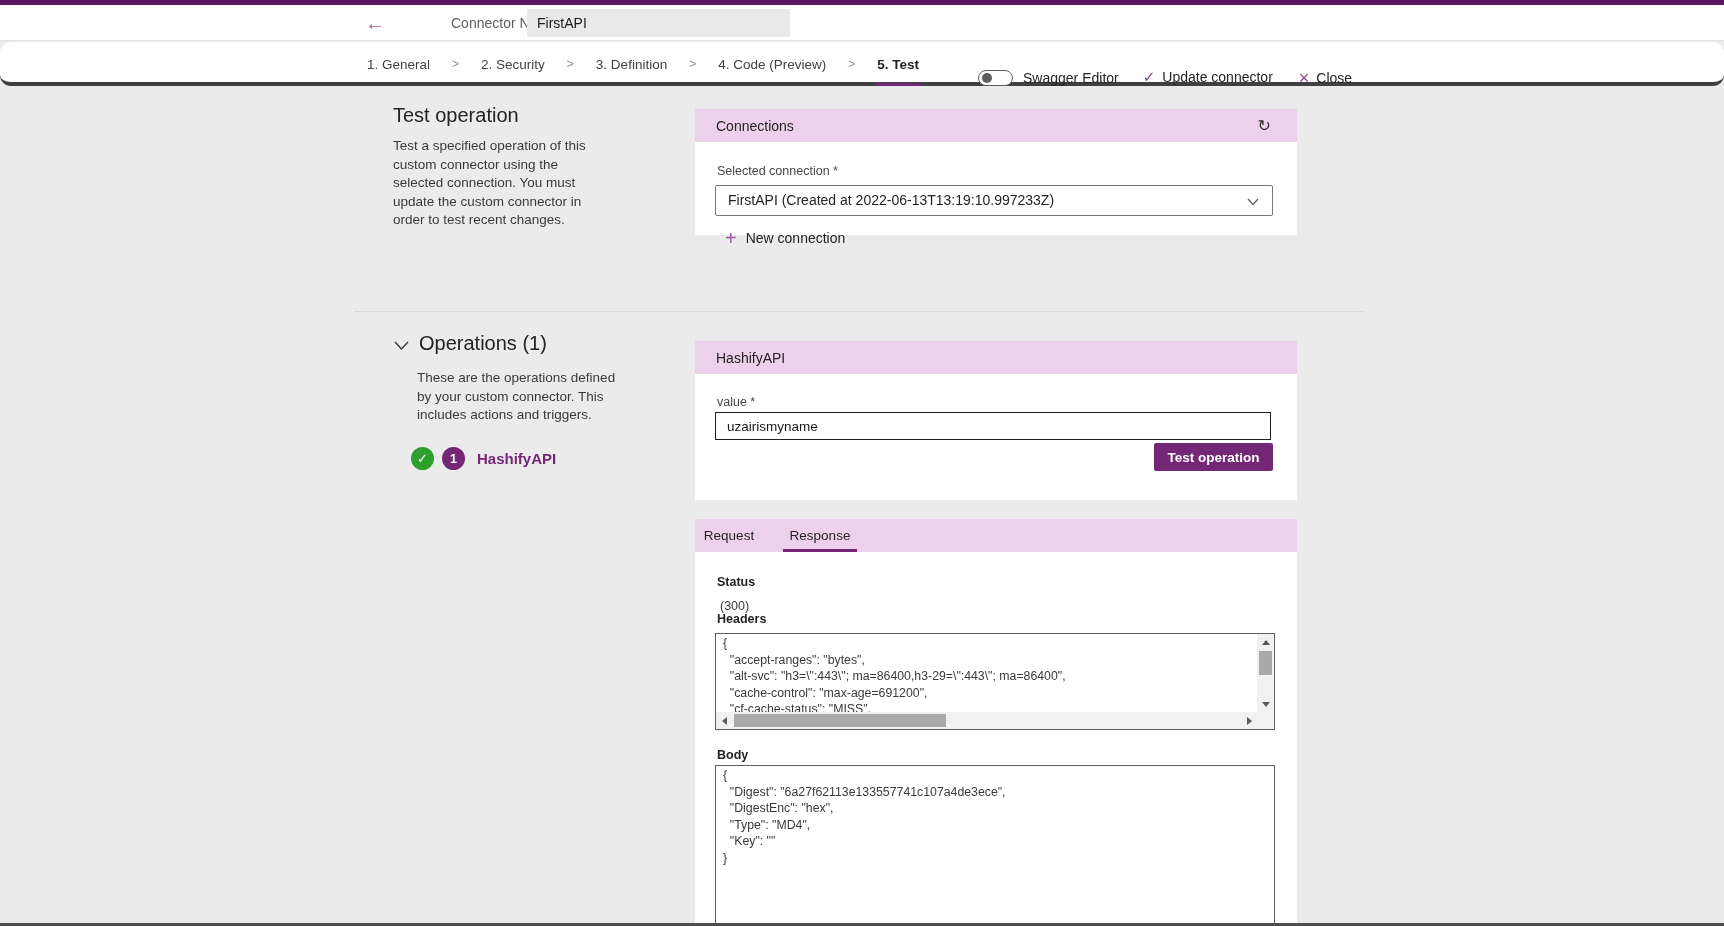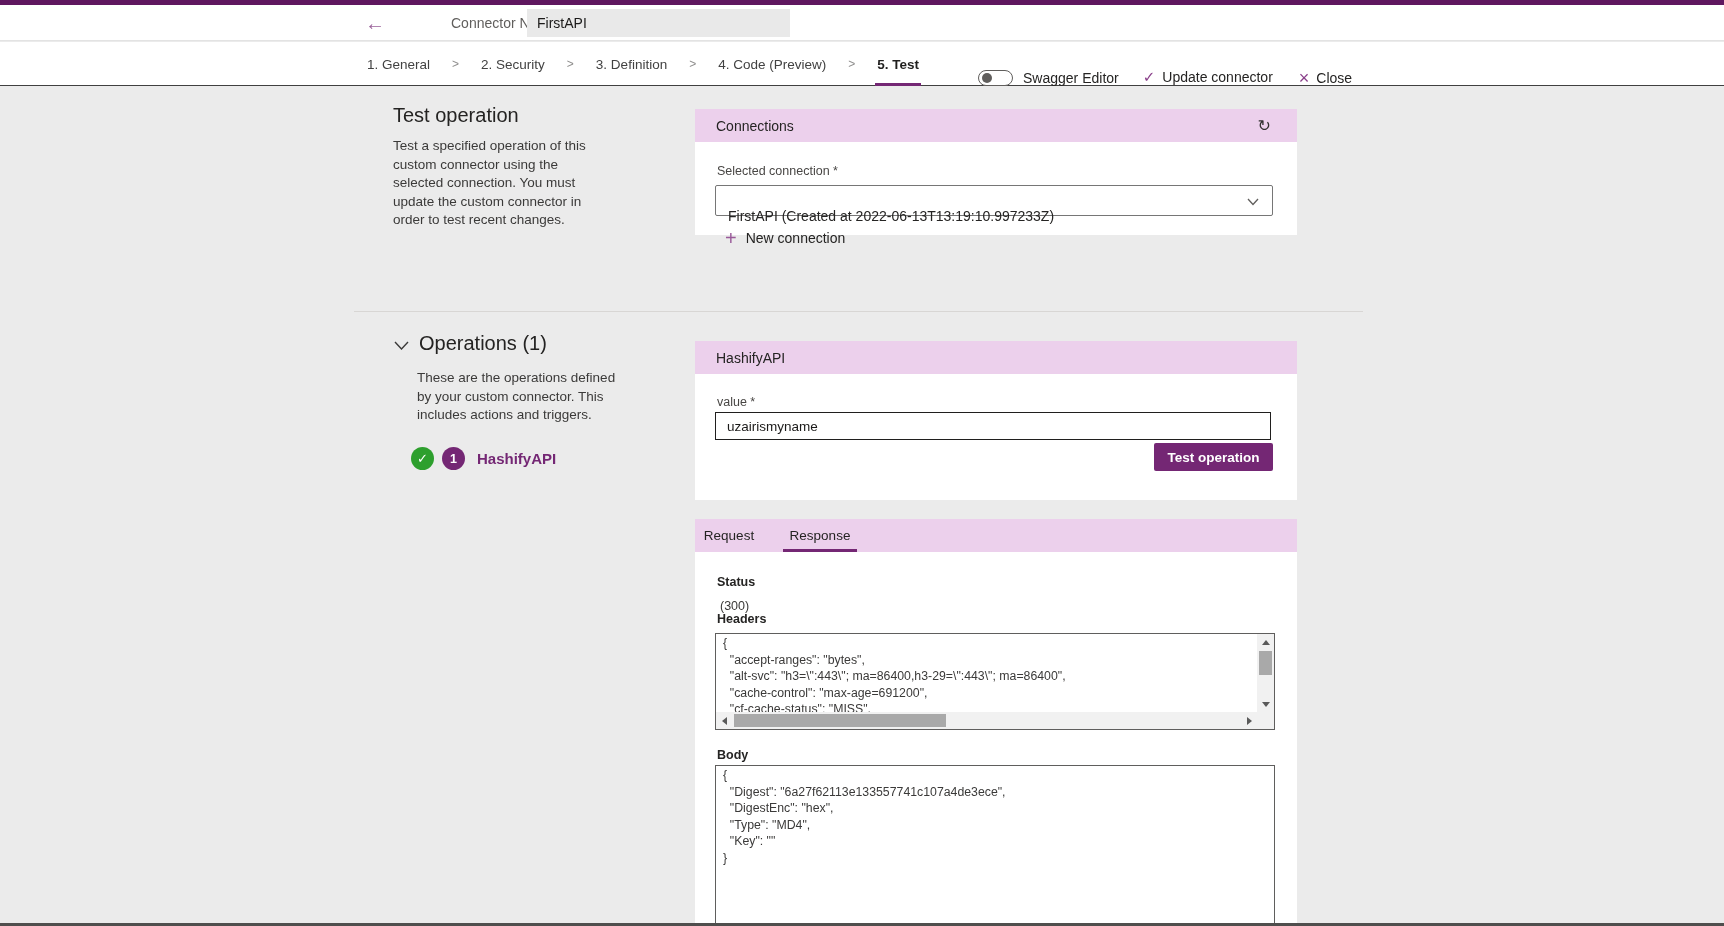--- a/index.html
+++ b/index.html
@@ -11,21 +11,21 @@
     color:#252423;
   }
   
   .top-stripe { position:absolute; left:0; top:0; width:100%; height:5px; background:#5f175f; }
   
   .app-header { position:absolute; left:0; top:5px; width:100%; height:36px; background:#fff; border-bottom:1px solid #e3e3e3; }
   .back-btn { position:absolute; left:360px; top:0; height:36px; width:30px; background:none; border:none; cursor:pointer; font-size:20px; color:#9a629a; line-height:34px; text-align:center; }
   .conn-label { position:absolute; left:451px; top:0; line-height:36px; font-size:14px; color:#605e5c; }
   .conn-input { position:absolute; left:527px; top:4px; width:263px; height:28px; background:#e9e9e9; border:none; font-family:inherit; font-size:14px; color:#1b1a19; padding-left:10px; outline:none; }
   
-  .tab-bar { position:absolute; left:0; top:42px; width:100%; height:44px; background:#fff; border-bottom:1px solid #404040; }
+  .tab-bar { position:absolute; left:0; top:42px; width:100%; height:44px; background:#fff; border-bottom:4px solid #404040;border-radius:11px; }
   .tabs { position:absolute; left:365px; top:0; height:44px; display:flex; align-items:center; gap:20px; }
   .tab { font-size:13.5px; color:#424242; cursor:pointer; height:44px; display:flex; align-items:center; padding:0 2px; }
   .tab.active { font-weight:bold; color:#201f1e; border-bottom:3px solid #742774; padding-top:3px; }
   .sep { font-size:12px; color:#8f8e8d; }
   .tab-actions { position:absolute; left:978px; top:0; height:44px; display:flex; align-items:flex-end; }
   .toggle { width:35px; height:16px; border:1px solid #605e5c; border-radius:9px; background:#fff; display:flex; align-items:center; cursor:pointer; }
   .knob { width:10px; height:10px; border-radius:50%; background:#605e5c; margin-left:3px; }
   .toggle-lbl { margin-left:10px; font-size:14px; color:#252423; }
   .hdr-action { display:flex; align-items:center; background:none; border:none; cursor:pointer; font-family:inherit; font-size:14px; color:#252423; }
   .hdr-action .icon { color:#8a3f8a; font-size:15px; margin-right:7px; }
@@ -49,21 +49,21 @@
   
   .card { position:absolute; left:695px; width:602px; background:#fff; }
   .card-header { height:33px; background:#ecd0ec; display:flex; align-items:center; padding-left:21px; font-size:14px; color:#252423; position:relative; }
   .card-connections { top:109px; height:126px; }
   .card-op { top:341px; height:159px; }
   .card-result { top:519px; height:453px; }
   .refresh-btn { position:absolute; right:26px; top:0; height:33px; background:none; border:none; cursor:pointer; font-size:16px; color:#323130; }
   .fld-label-sm { position:absolute; font-size:12.5px; color:#484644; }
   .sel-conn-label { left:22px; top:55px; }
   .dropdown { position:absolute; left:20px; top:76px; width:558px; height:31px; border:1px solid #767676; border-radius:2px; background:#fff; cursor:pointer; }
-  .dd-value { position:absolute; left:12px; top:16px; line-height:29px; font-size:14px; color:#252423; }
+  .dd-value { position:absolute; left:12px; top:0; line-height:29px; font-size:14px; color:#252423; }
   .dd-chevron { position:absolute; right:13px; top:12px; }
   .new-conn { position:absolute; left:30px; top:117px; height:24px; display:flex; align-items:center; background:none; border:none; cursor:pointer; font-family:inherit; }
   .plus { color:#9a5a9a; font-size:20px; font-weight:400; margin-right:9px; line-height:20px; }
   .new-conn-lbl { font-size:14px; color:#252423; }
   .value-label { left:22px; top:54px; }
   .value-input { position:absolute; left:20px; top:71px; width:556px; height:28px; border:1px solid #201f1e; font-family:inherit; font-size:13.5px; color:#1b1a19; padding-left:11px; outline:none; }
   .test-btn { position:absolute; right:24px; top:102px; width:119px; height:28px; background:#742774; color:#fff; border:none; border-radius:2px; font-family:inherit; font-size:13.5px; font-weight:bold; cursor:pointer; }
   
   .rtab { position:absolute; top:0; height:33px; display:flex; align-items:center; justify-content:center; font-size:13.5px; color:#252423; cursor:pointer; }
   .rtab-request { left:0; width:68px; }

